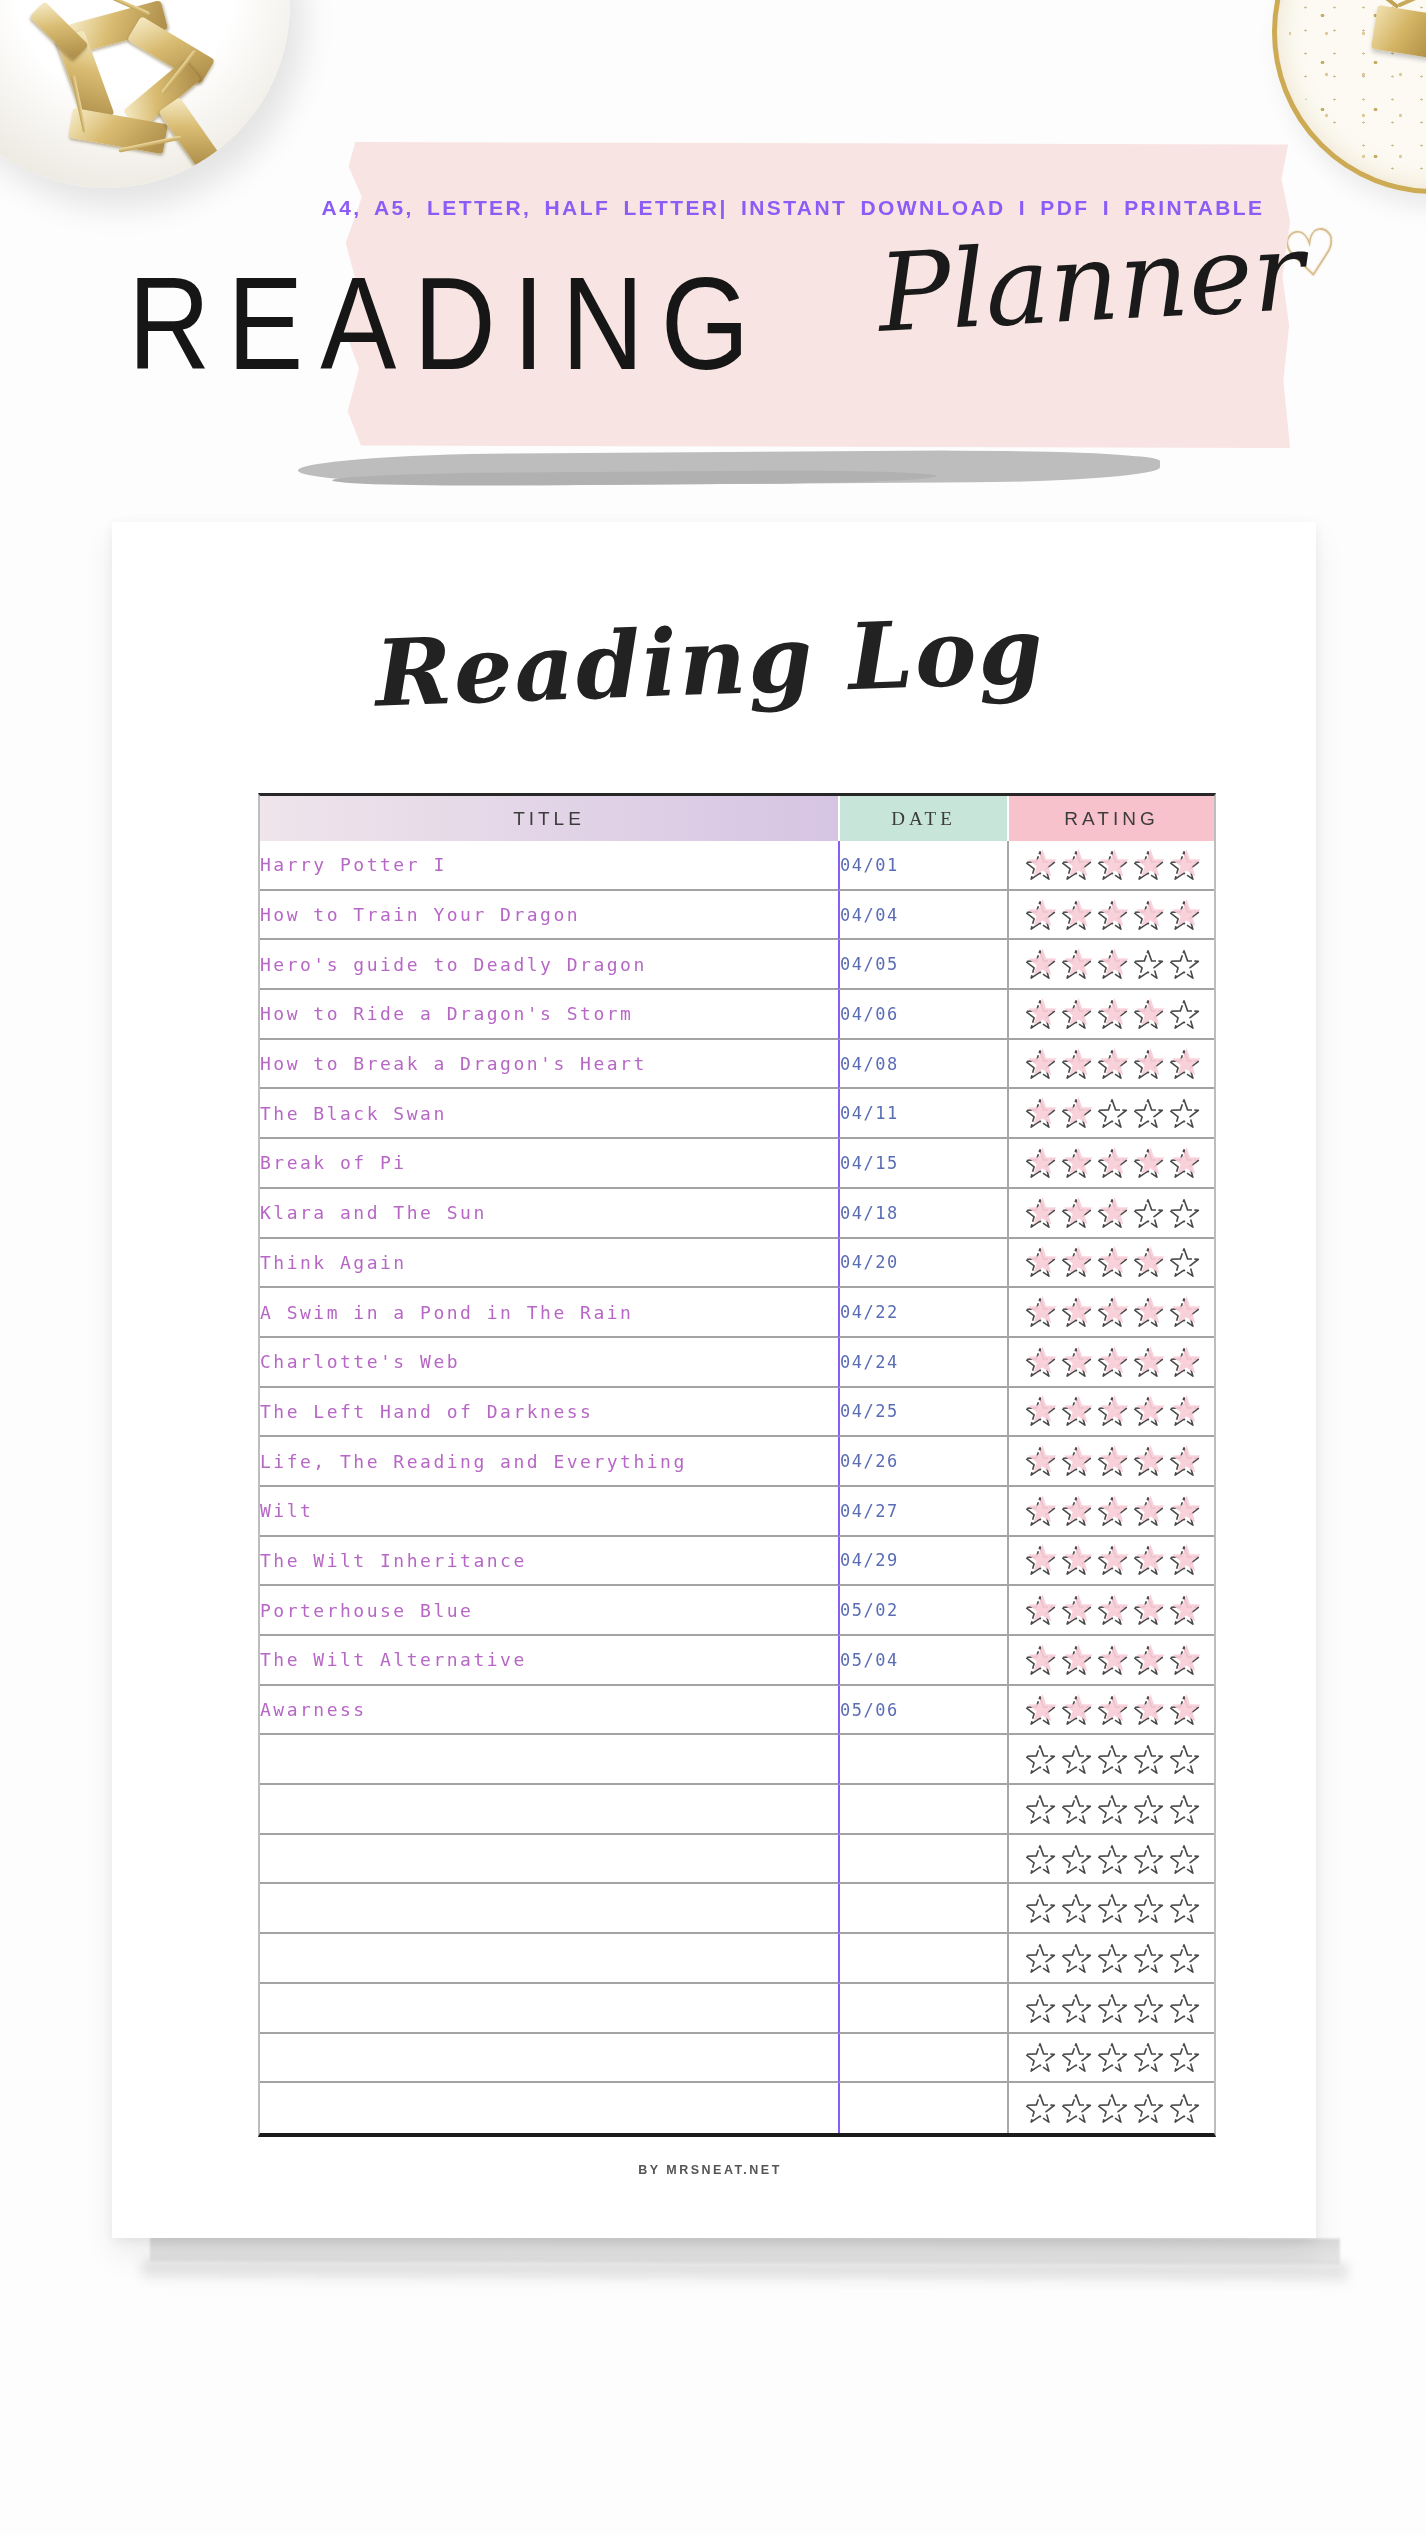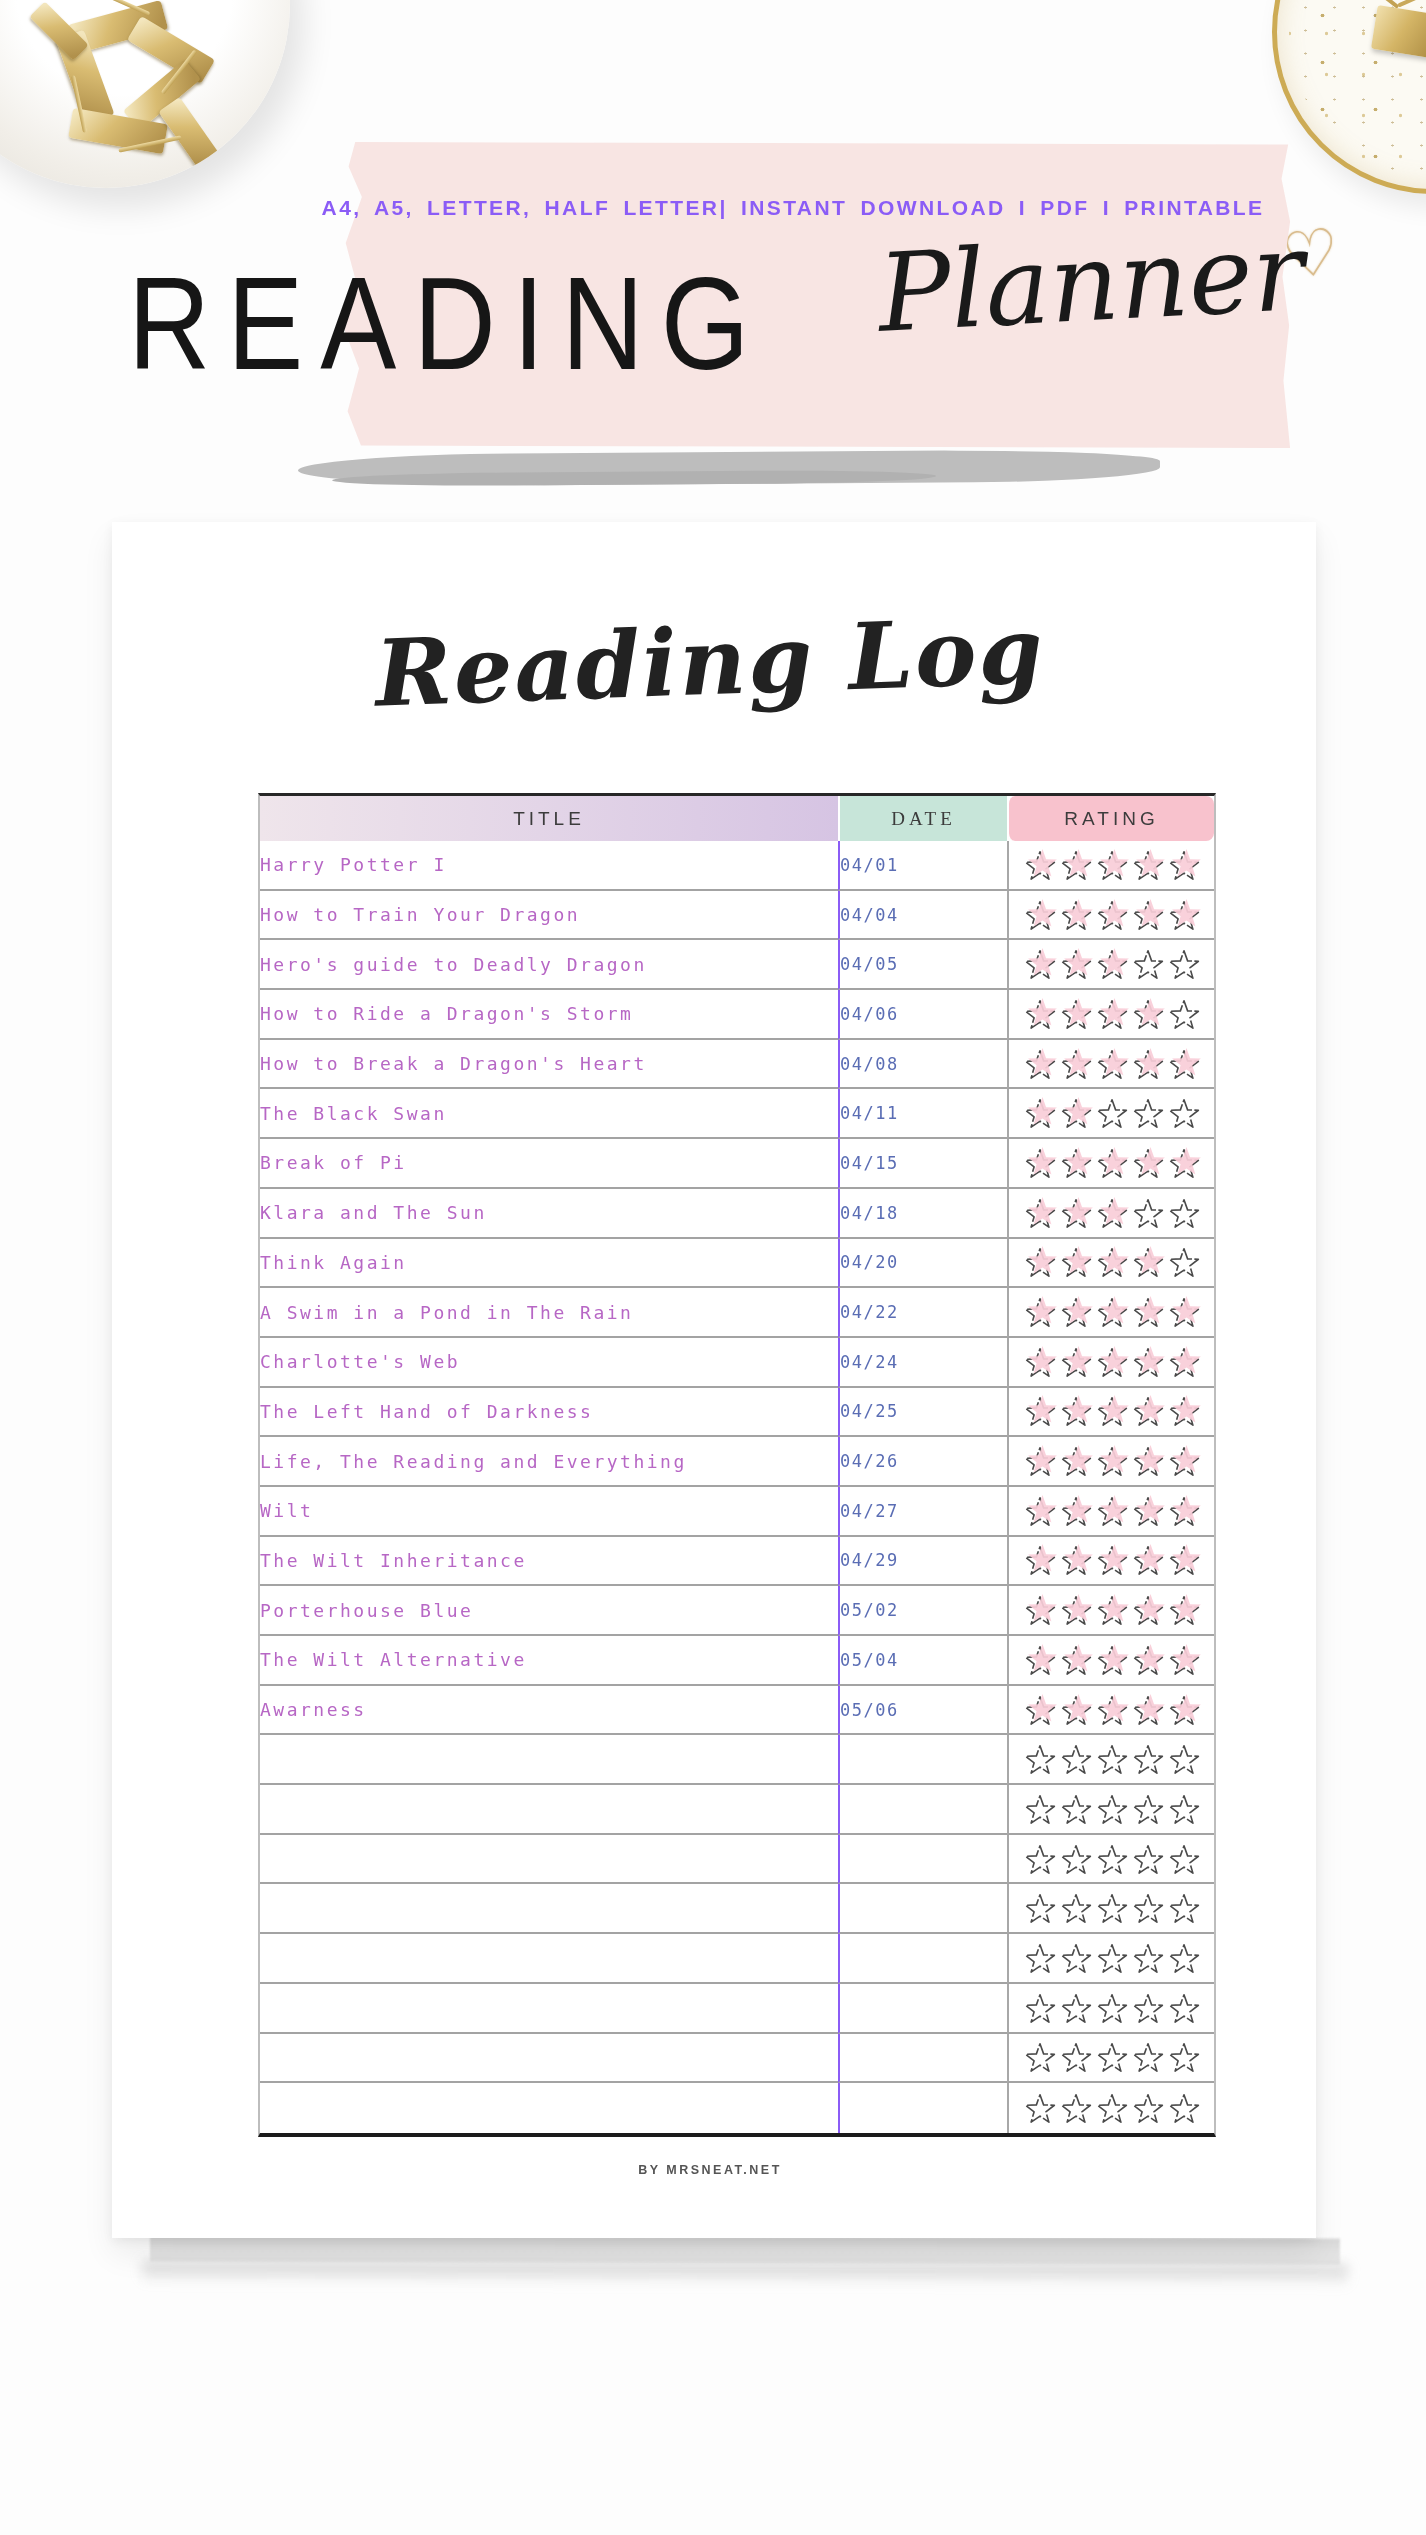--- a/index.html
+++ b/index.html
@@ -67,21 +67,21 @@
 
   
   table.log{position:absolute;left:233px;top:793px;width:954px;table-layout:fixed;
     border-collapse:separate;border-spacing:0;
     border-top:3px solid #272727;border-bottom:4px solid #1b1b1b;
     border-left:2px solid #bdbdbd;border-right:2px solid #bdbdbd;margin-left:25px;}
   table.log th{height:45px;font-size:19px;letter-spacing:4px;font-weight:normal;
     color:var(--header-text,#3c3c3c);text-align:center;padding:0;}
   th.col-title{background:linear-gradient(90deg, var(--col-title-bg-left,#efe5eb) 0%, var(--col-title-bg-right,#d6c4e3) 100%);}
   th.col-date{background:var(--col-date-bg,#c7e5d9);border-left:2px solid #ffffff;font-family:Liberation Serif, serif;}
-  th.col-rating{background:var(--col-rating-bg,#f8c2cd);border-left:2px solid #ffffff;border-radius:8px;}
+  th.col-rating{background:var(--col-rating-bg,#f8c2cd);border-left:2px solid #ffffff;}
   table.log td{height:49.7px;box-sizing:border-box;border-bottom:2px solid #a3a3a3;
     padding:0;vertical-align:middle;overflow:hidden;white-space:nowrap;}
   table.log tr:last-child td{border-bottom:none;}
   td.title-cell{padding-left:15px;font-family:"DejaVu Sans Mono", monospace;font-size:18px;
     letter-spacing:2.5px;color:var(--book-title,#b767c5);}
   td.date-cell{padding-left:13px;font-family:"DejaVu Sans Mono", monospace;font-size:17px;
     letter-spacing:1.5px;color:var(--date-text,#5a6db4);border-left:2px solid #8b5cf6;}
   td.rating-cell{text-align:center;padding:0 3px;border-left:2px solid #a8a8a8;}
   svg.star{vertical-align:middle;margin:0 -1px;}
 

